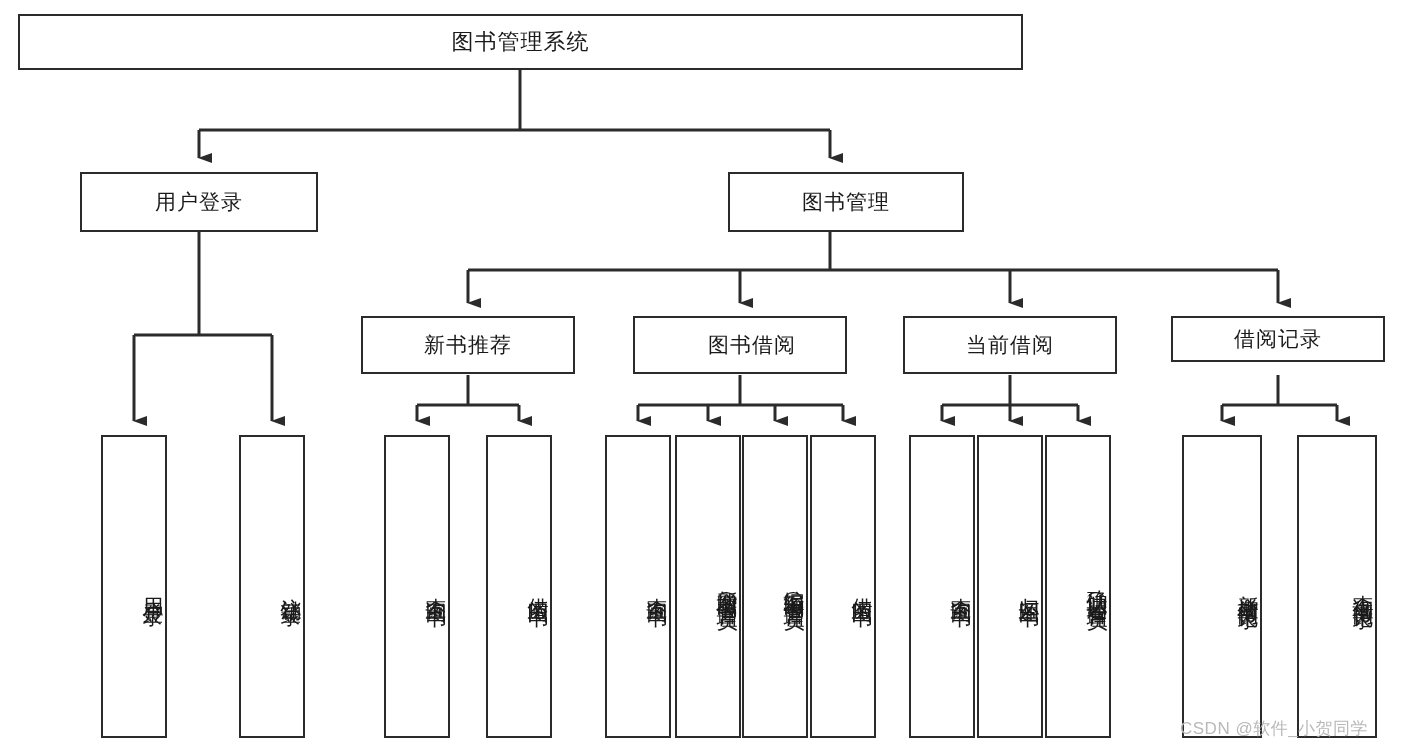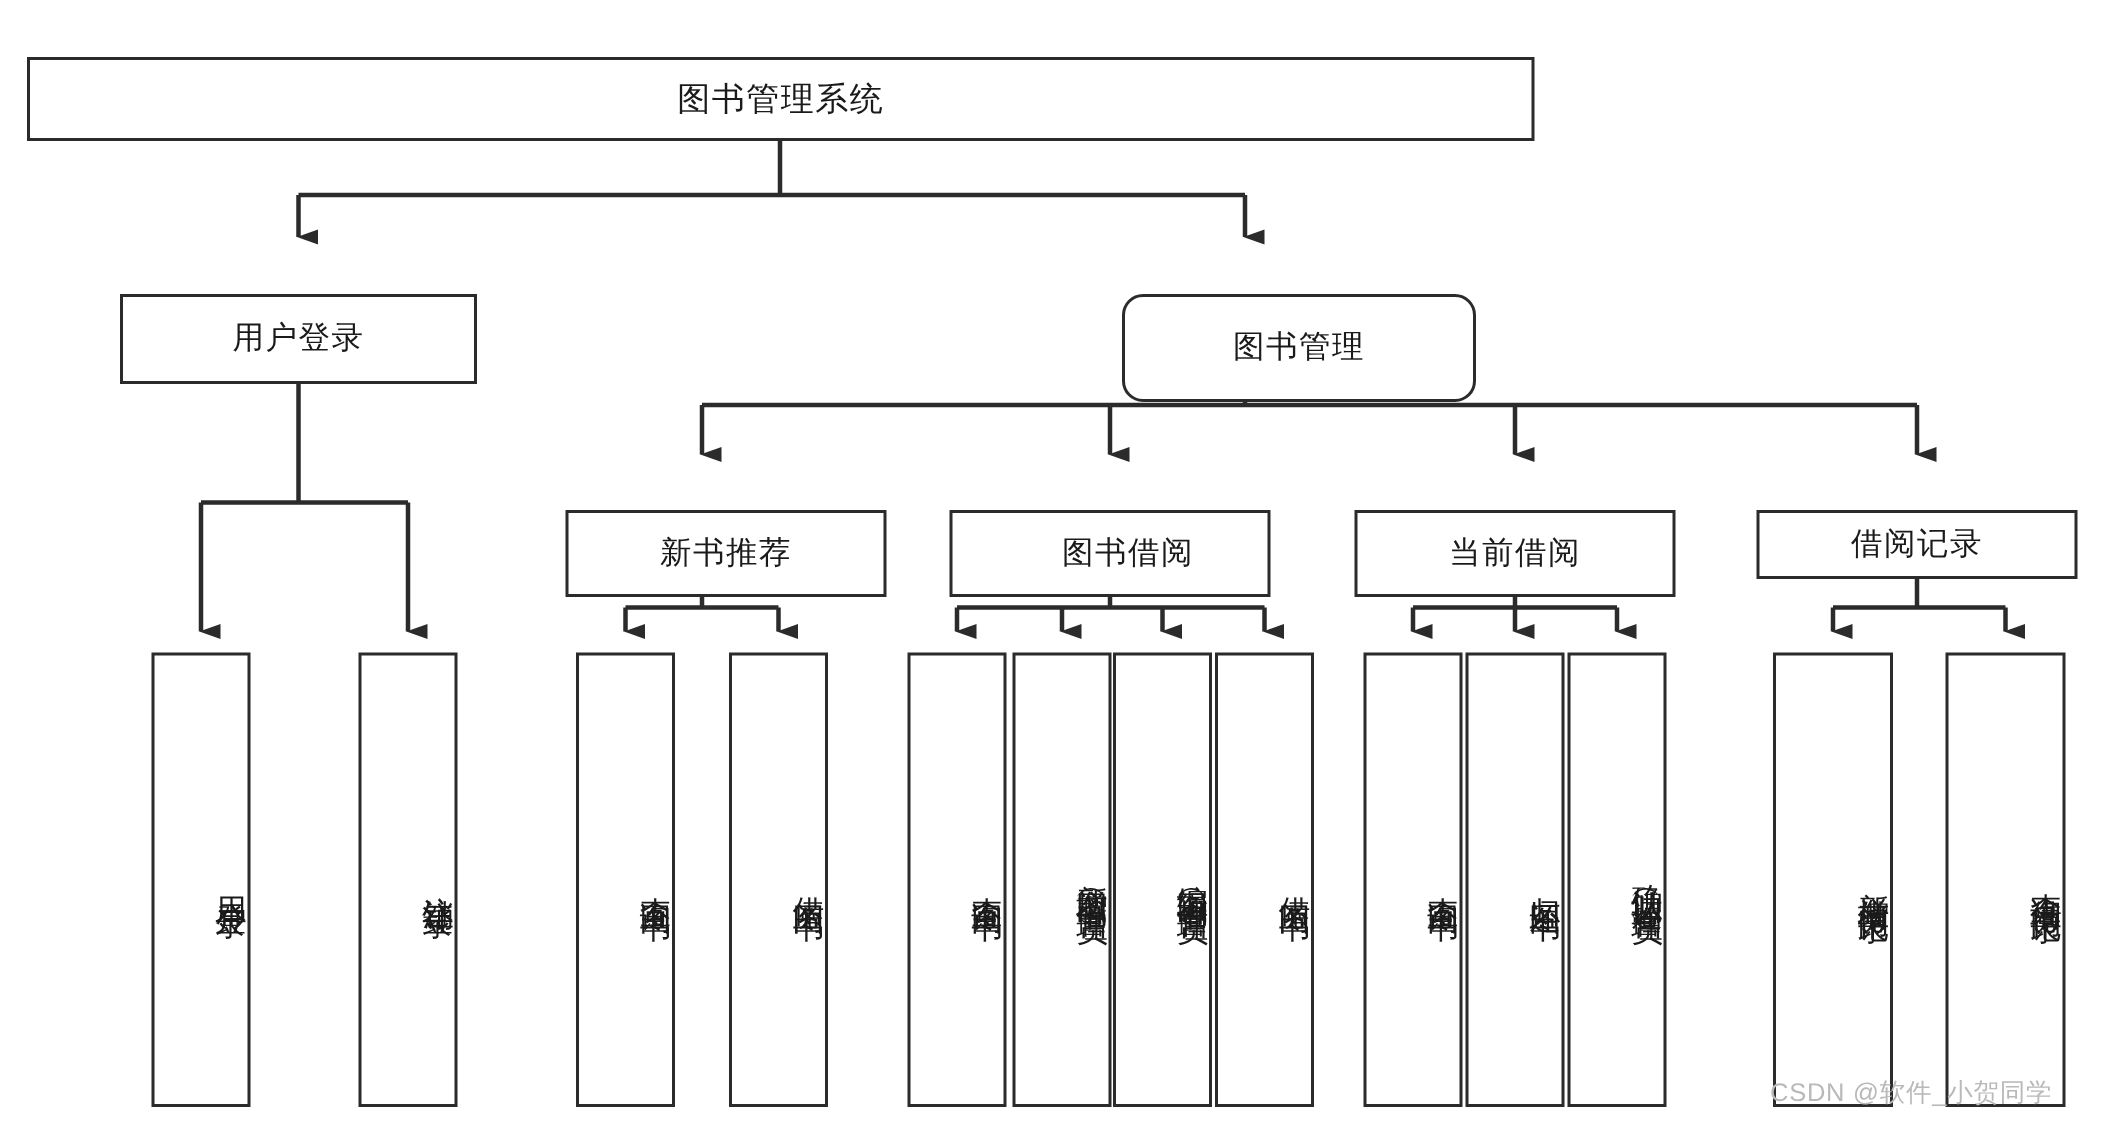--- a/index.html
+++ b/index.html
@@ -34,21 +34,20 @@
     display: flex;
     align-items: center;
     justify-content: center;
     color: #1a1a1a;
     text-align: center;
     line-height: 1.18;
   }
   .node.h {
     font-size: 21px;
     letter-spacing: 1px;
-    margin-top: 24px;
   }
   .node.v {
     writing-mode: vertical-rl;
     text-orientation: upright;
     font-size: 21px;
     letter-spacing: 3px;
     padding: 4px 0;
     align-items: flex-start;
     justify-content: center;
   }
@@ -122,23 +121,23 @@
       <path d="M 1278 375 L 1278 405"></path>
       <path d="M 1222 405 L 1337 405"></path>
       <path d="M 1222 405 L 1222 421" marker-end="url(#arrow)"></path>
       <path d="M 1337 405 L 1337 421" marker-end="url(#arrow)"></path>
     </g>
   </svg>
 
   <div class="node h root" style="left:18px; top:14px; width:1005px; height:56px;">图书管理系统</div>
 
   <div class="node h" style="left:80px; top:172px; width:238px; height:60px;">用户登录</div>
-  <div class="node h" style="left:748px; top:172px; width:236px; height:72px;border-radius:14px;">图书管理</div>
+  <div class="node h" style="left:728px; top:172px; width:236px; height:60px;">图书管理</div>
 
-  <div class="node h" style="left:377px; top:316px; width:214px; height:58px;">新书推荐</div>
+  <div class="node h" style="left:361px; top:316px; width:214px; height:58px;">新书推荐</div>
   <div class="node h" style="left:633px; top:316px; width:214px; height:58px;padding-left:24px;">图书借阅</div>
   <div class="node h" style="left:903px; top:316px; width:214px; height:58px;text-align:right;">当前借阅</div>
   <div class="node h" style="left:1171px; top:316px; width:214px; height:46px;">借阅记录</div>
 
   <div class="node v" style="left:101px; top:435px; width:66px; height:303px;">
     <span class="vtext">用户登录</span>
   </div>
   <div class="node v" style="left:239px; top:435px; width:66px; height:303px;">
     <span class="vtext">注销登录</span>
   </div>

